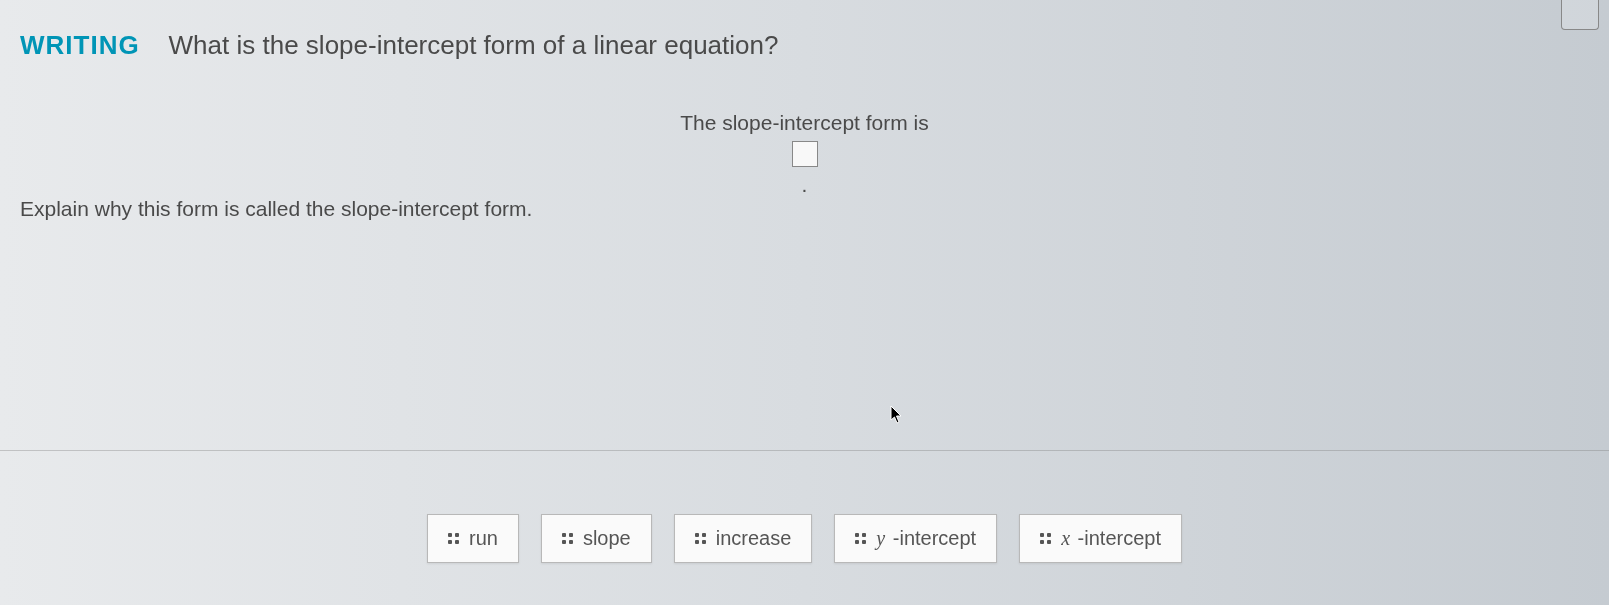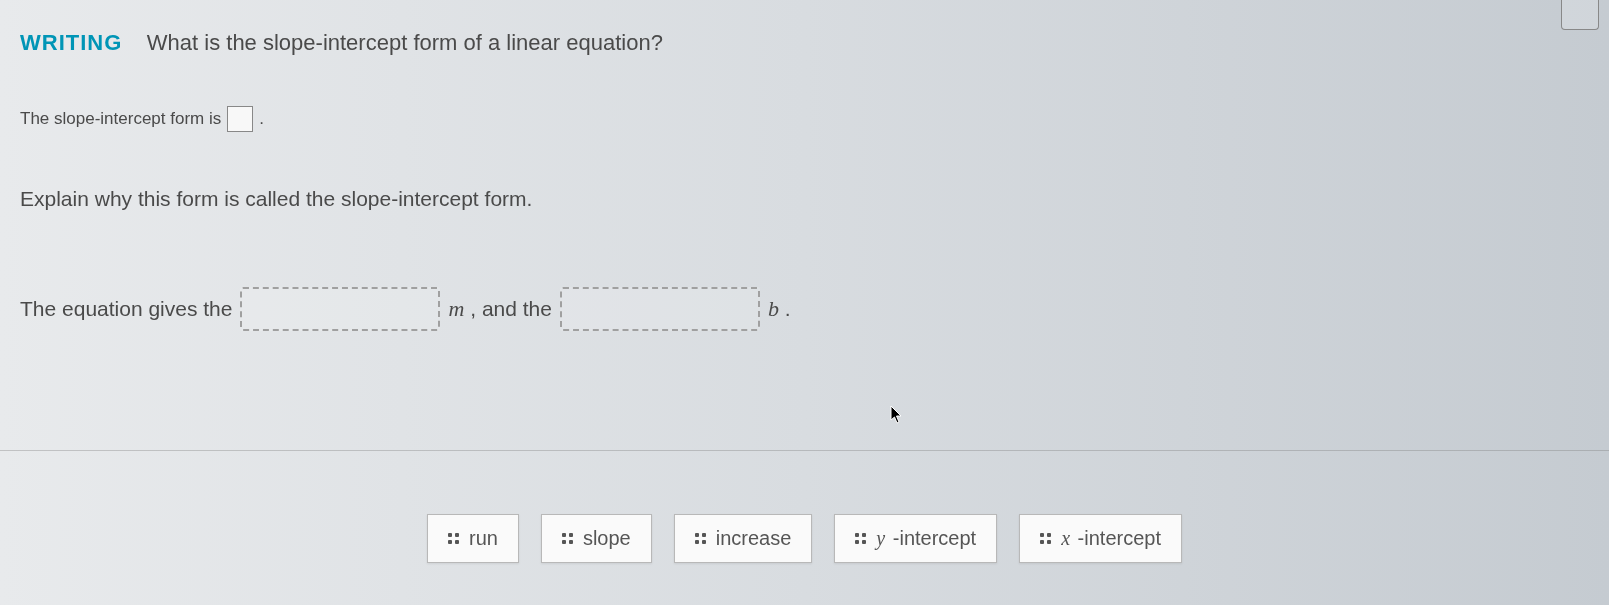--- a/index.html
+++ b/index.html
@@ -13,38 +13,38 @@
       width: 1609px;
       height: 605px;
       position: relative;
       overflow: hidden;
       color: #4a4a4a;
     }
     .content {
       padding: 30px 20px 0 20px;
     }
     .question-line {
-      font-size: 22px;
+      font-size: 26px;
       margin-bottom: 50px;
     }
     .writing-label {
       color: #0095b6;
       font-weight: bold;
       letter-spacing: 1px;
     }
     .question-text {
       color: #4a4a4a;
     }
     .answer-line {
-      font-size: 17px;
-      color: #4a4a4a;
-      margin-bottom: 55px;
+      font-size: 21px;
+      color: #4a4a4a;
       display: flex;
       align-items: center;
       gap: 6px;
+      flex-direction: column;
     }
     .small-box {
       display: inline-block;
       width: 26px;
       height: 26px;
       border: 1px solid #888;
       background: #f8f8f8;
       vertical-align: middle;
     }
     .explain-line {
@@ -155,31 +155,20 @@
   </div>
 
   <div class="answer-line">
     <span>The slope-intercept form is</span>
     <span class="small-box"></span>
     <span>.</span>
   </div>
 
   <div class="explain-line">Explain why this form is called the slope-intercept form.</div>
 
-  <div class="fill-line">
-    <span>The equation gives the</span>
-    <span class="drop-zone"></span>
-    <span>
-      <span class="italic-var">m</span><span> , and the</span>
-    </span>
-    <span class="drop-zone"></span>
-    <span>
-      <span class="italic-var">b</span><span> .</span>
-    </span>
-  </div>
 
 </div>
 
 <div class="cursor">
   <svg width="14" height="20" viewBox="0 0 14 20">
     <path d="M1 1 L1 15 L4.5 12 L7 18 L9 17 L6.5 11 L11 11 Z" fill="#000" stroke="#fff" stroke-width="1"></path>
   </svg>
 </div>
 
 <div class="divider"></div>

